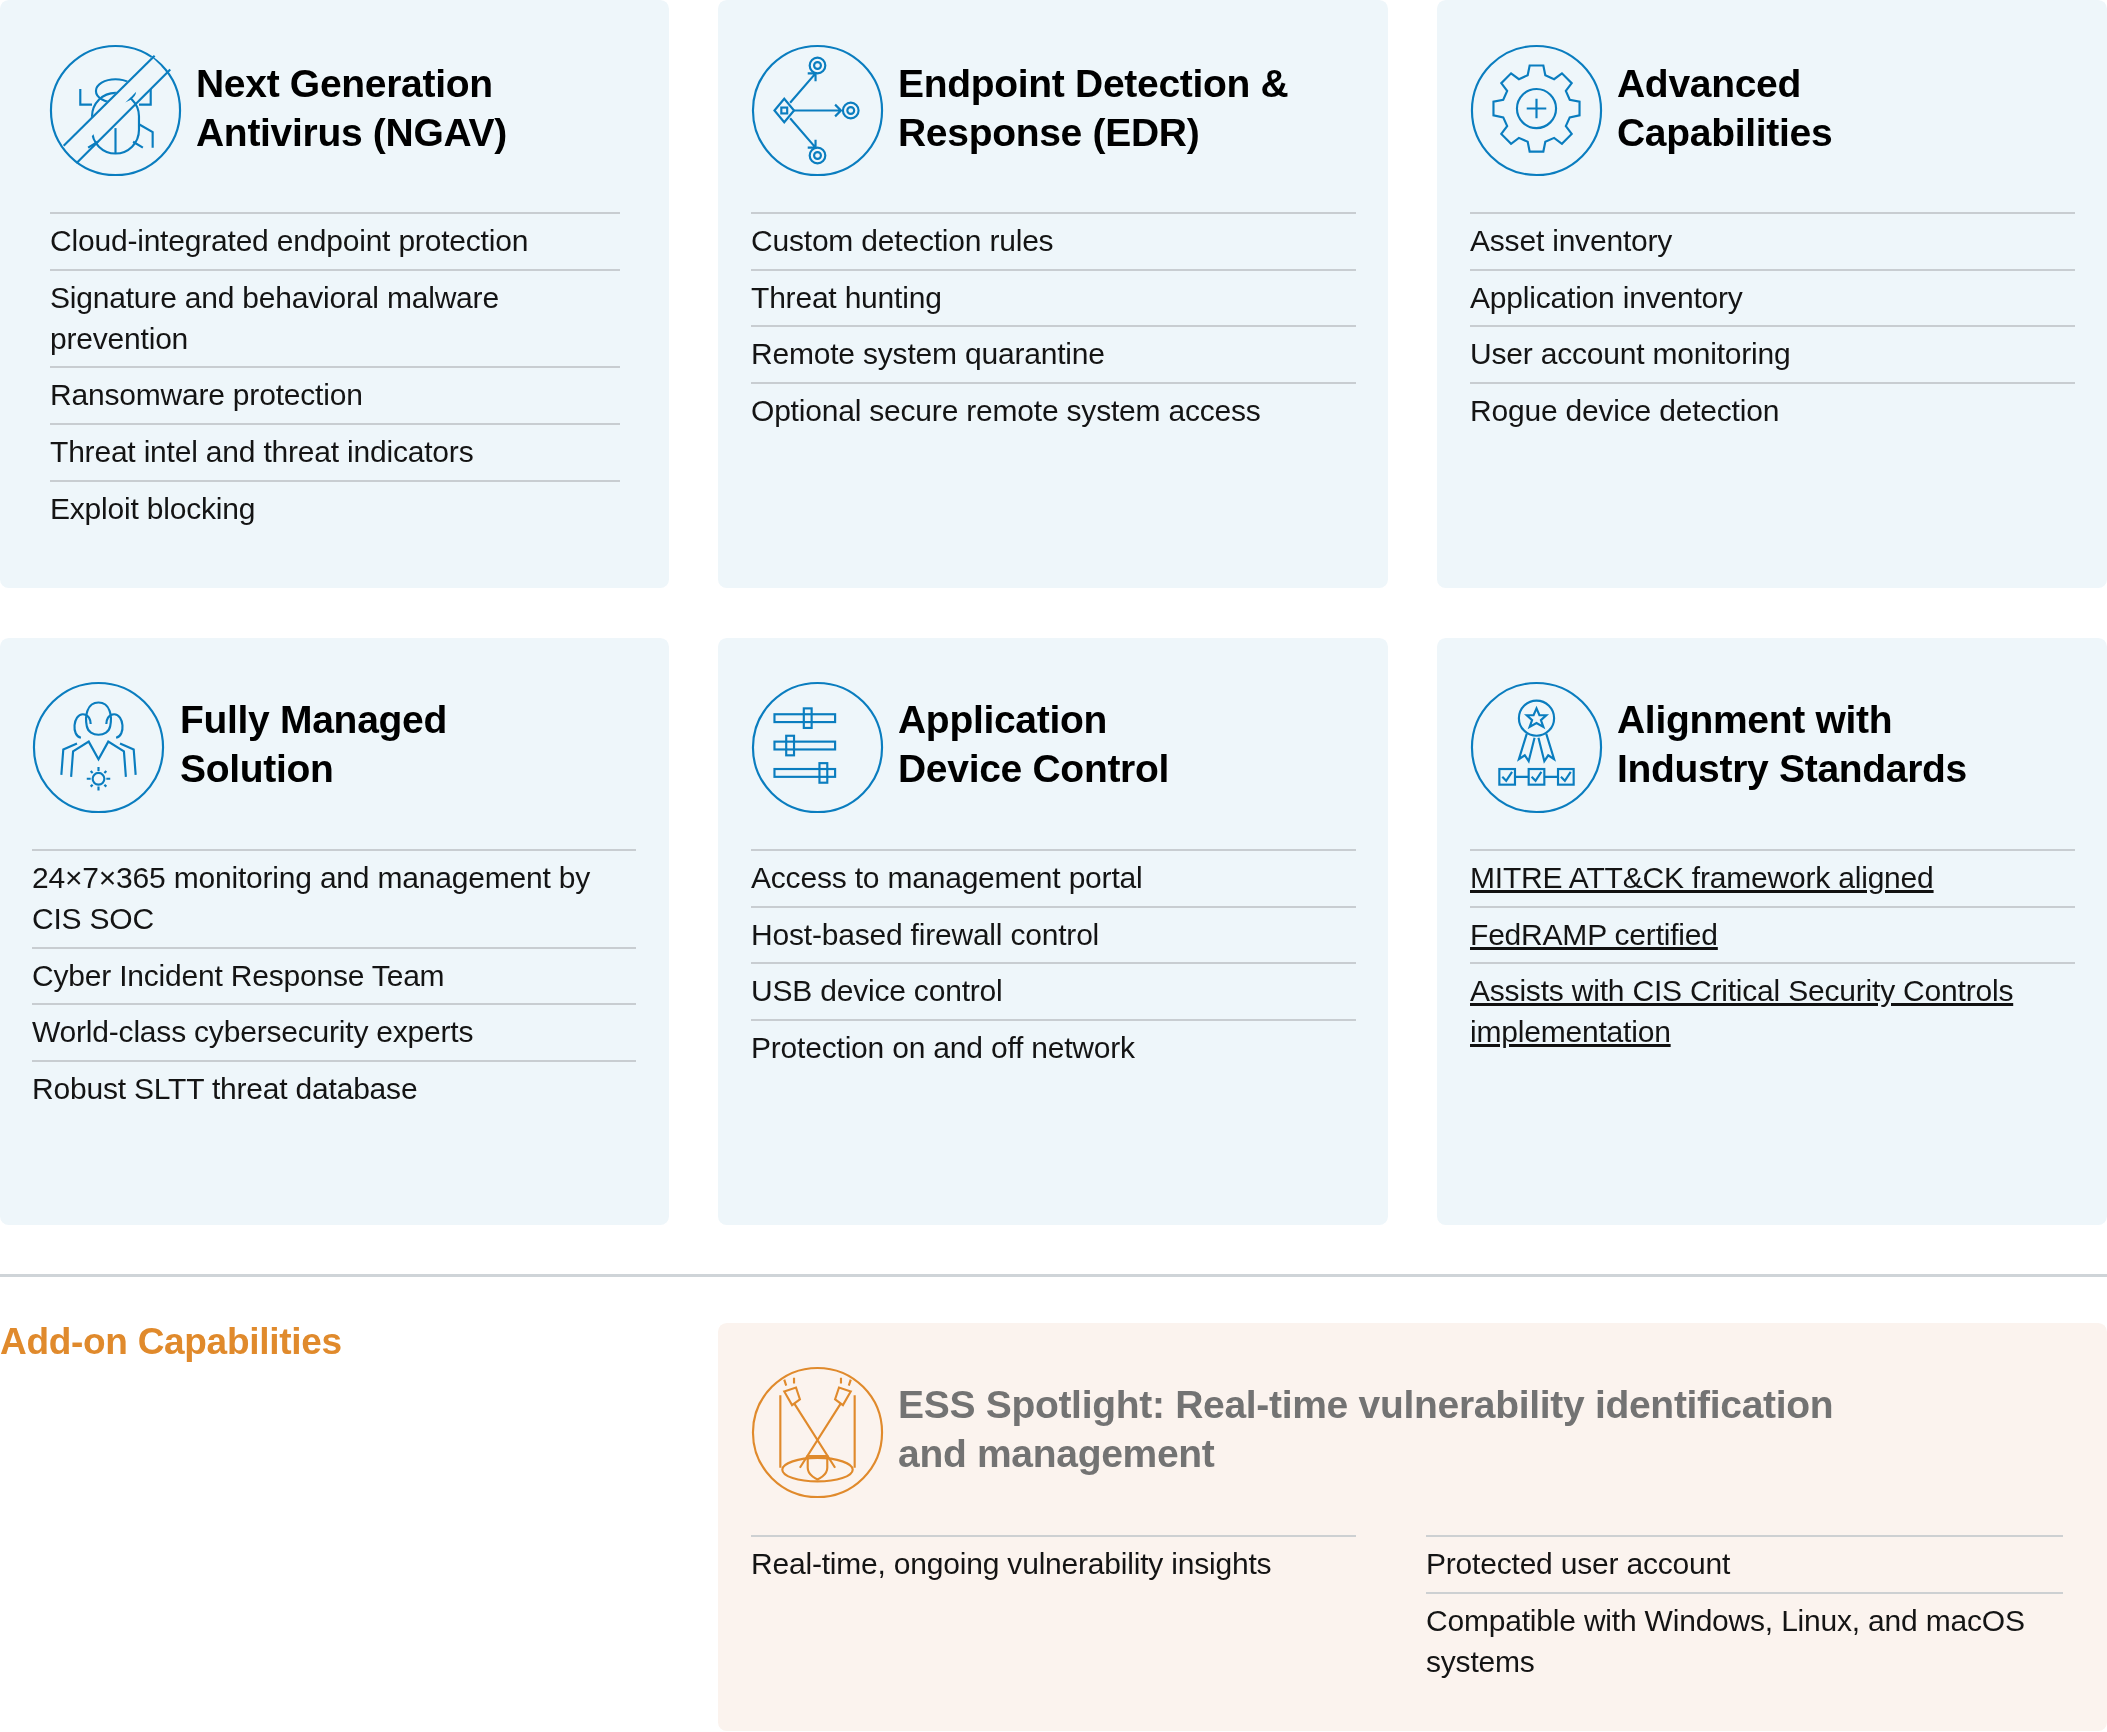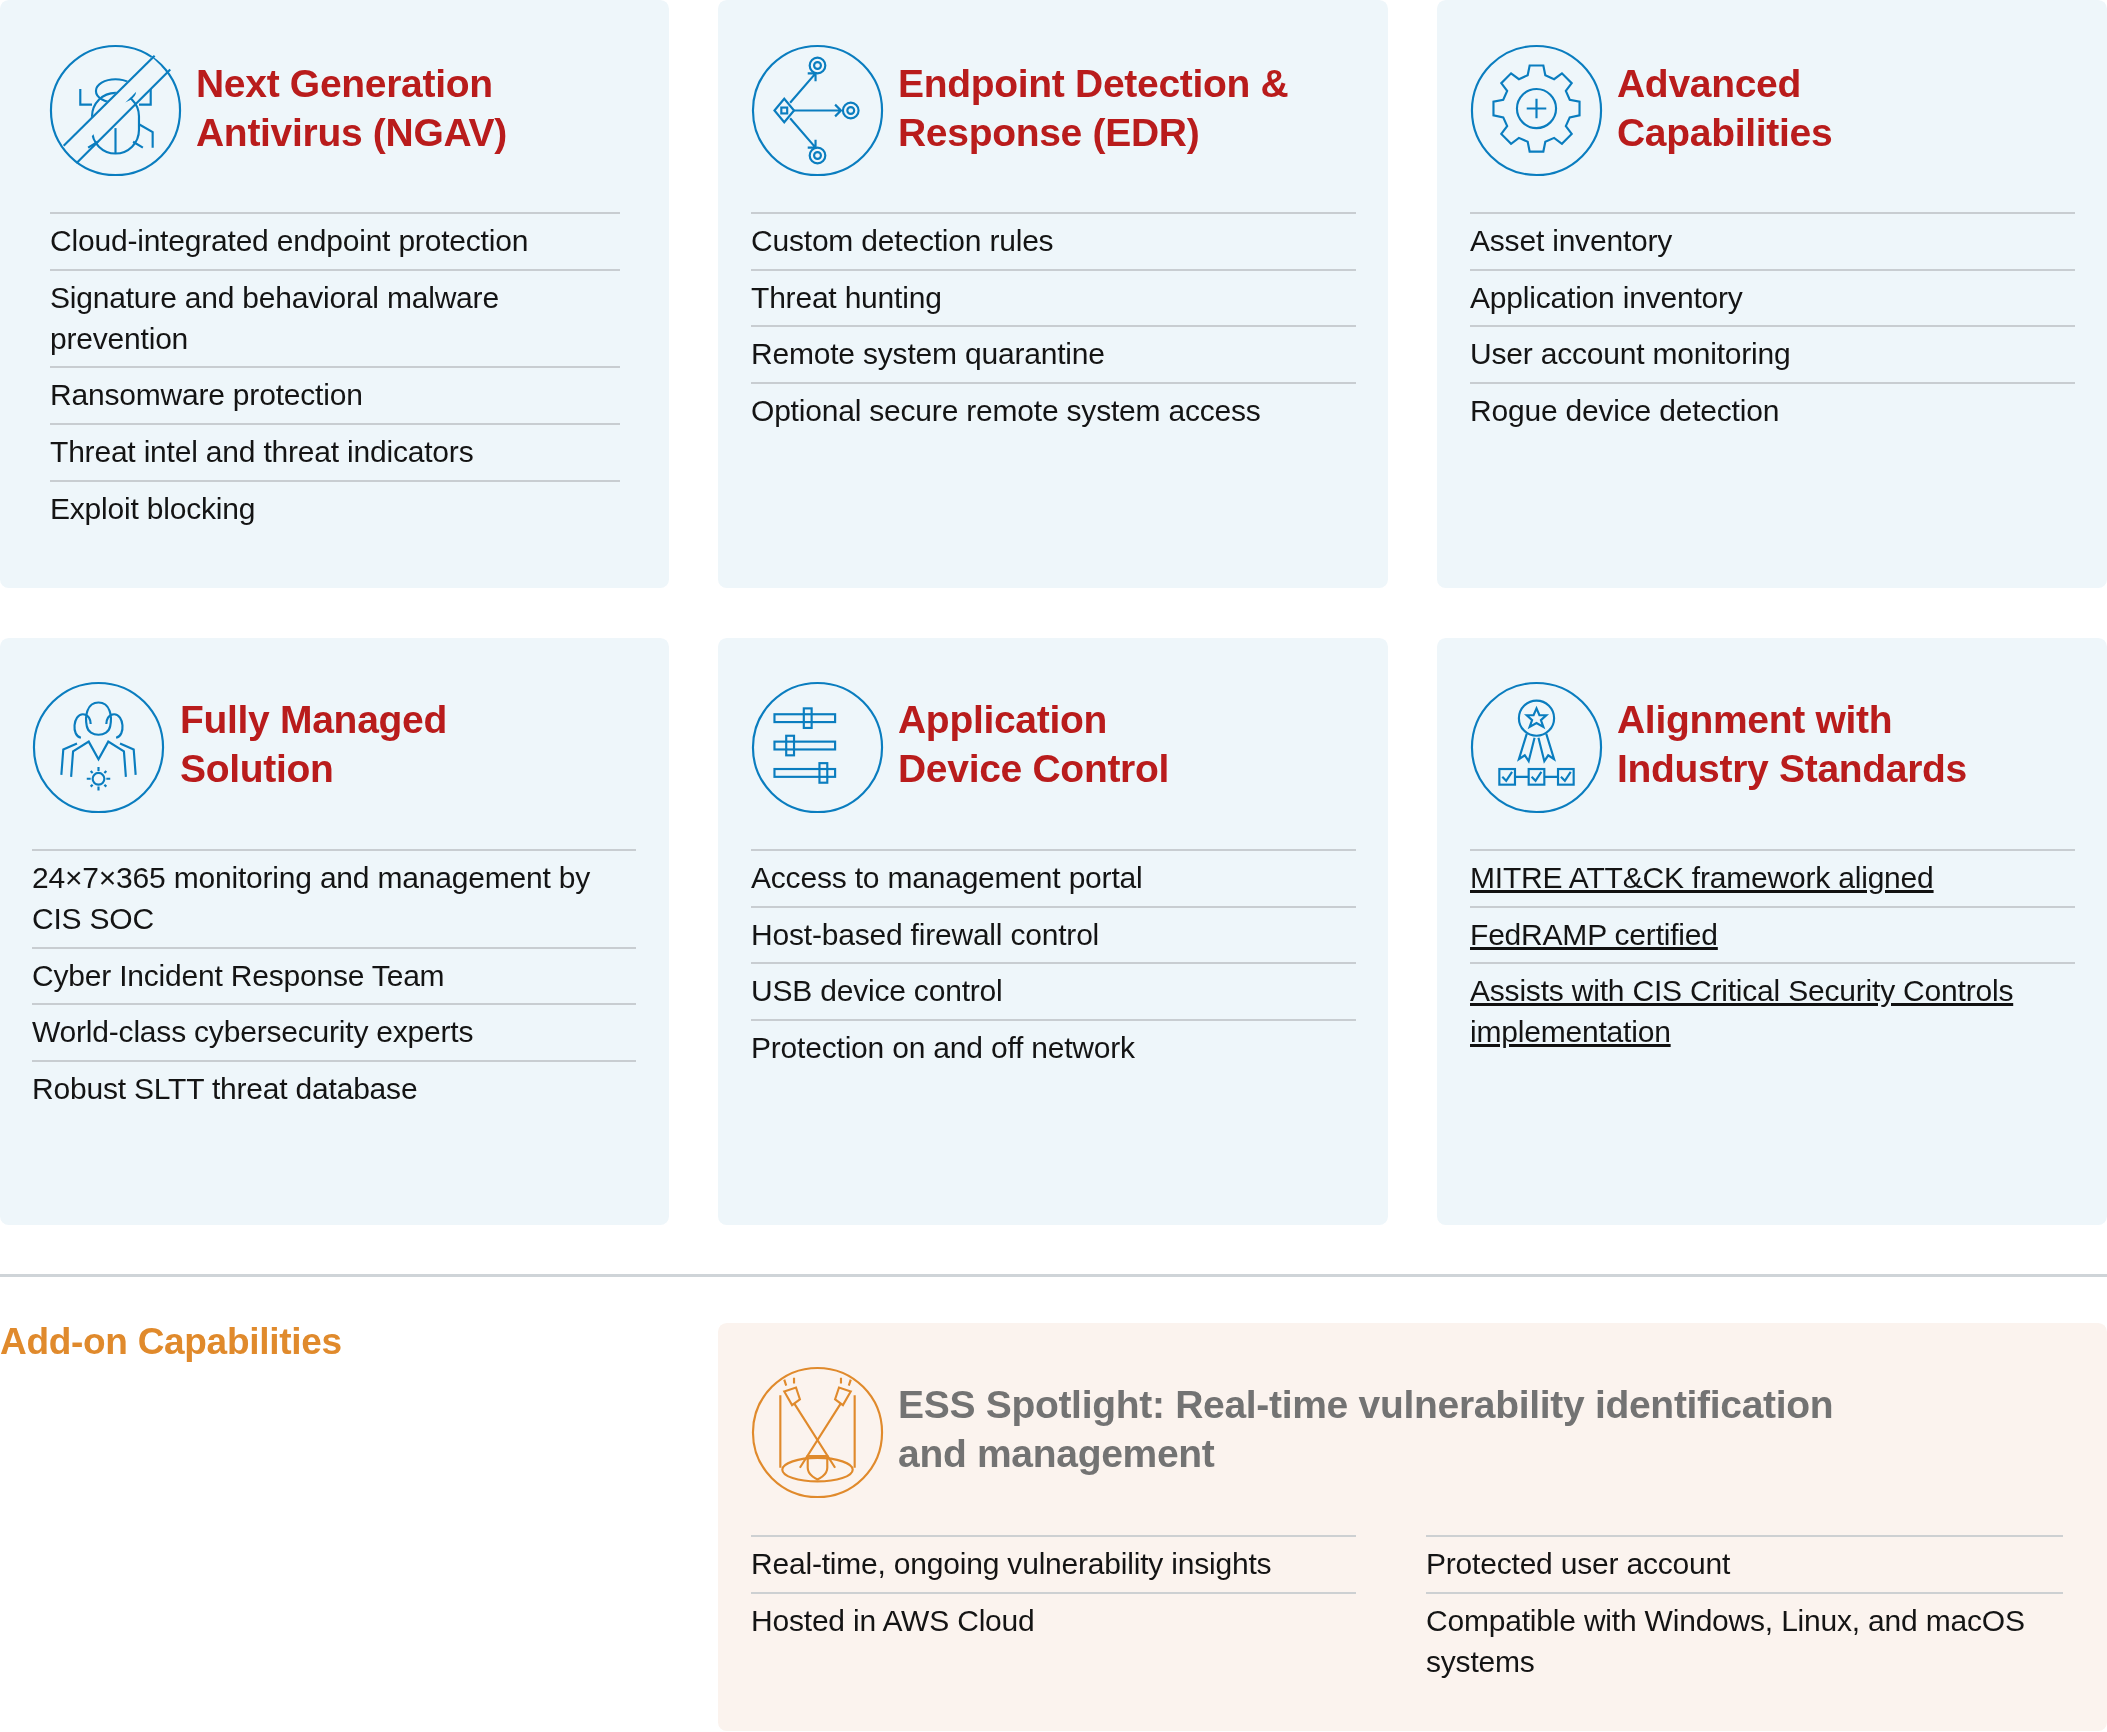--- a/index.html
+++ b/index.html
@@ -14,21 +14,21 @@
   .card .icon {
     position: absolute;
     width: 133px; height: 133px;
   }
   .card .icon svg { width: 133px; height: 133px; display: block; }
   .card .title {
     position: absolute;
     font-weight: 700;
     font-size: 39px;
     line-height: 49px;
-    color: #b91c1c;
+    color: #000000;
     letter-spacing: -0.3px;
   }
   .card .list {
     position: absolute;
     list-style: none;
   }
   .card .list li {
     border-top: 2.9px solid #c8cdd1;
     font-size: 30px;
     line-height: 41px;
@@ -230,20 +230,19 @@
       <path d="M58 92 H78 V104 C78 112 68 116 68 116 C68 116 58 112 58 104 Z"></path>
       <ellipse cx="68" cy="106" rx="36" ry="12"></ellipse>
     </svg>
   </div>
   <div class="title" style="left:180px;top:57px;">
     <div>ESS Spotlight: Real-time vulnerability identification</div>
     <div>and management</div>
   </div>
   <ul class="list" style="left:33px;top:212px;width:605px;">
     <li>Real-time, ongoing vulnerability insights</li>
-    <li>Hosted in AWS Cloud</li>
   </ul>
   <ul class="list" style="left:708px;top:212px;width:637px;">
     <li>Protected user account</li>
     <li>Compatible with Windows, Linux, and macOS systems</li>
   </ul>
 </section>
 
 
 </body></html>

